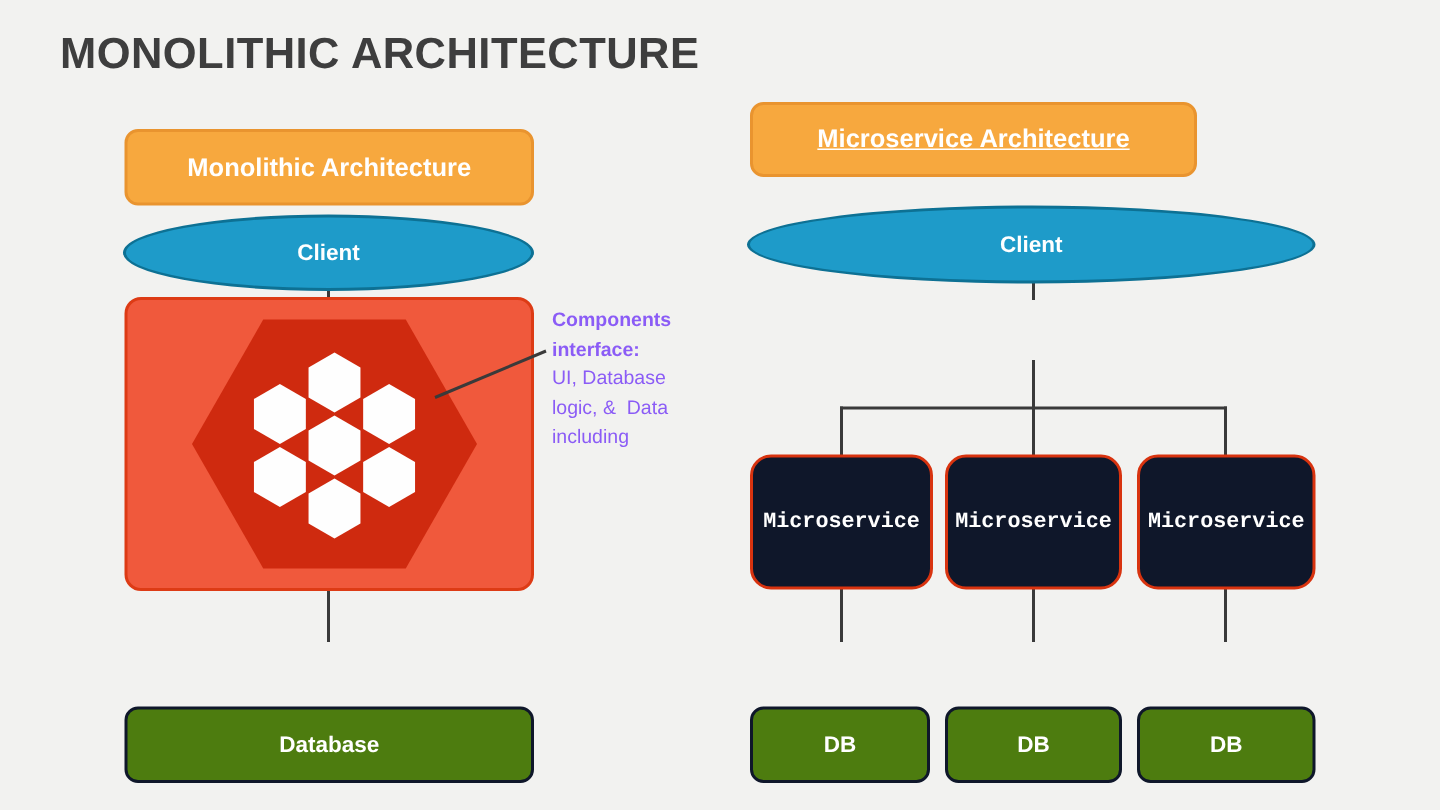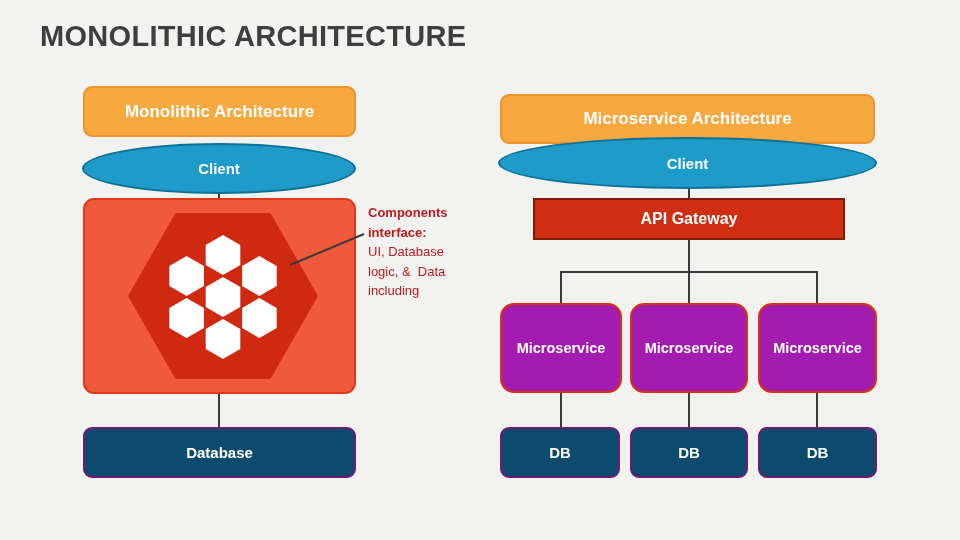--- a/index.html
+++ b/index.html
@@ -20,28 +20,28 @@
   .node{
     position:absolute;box-sizing:border-box;
     display:flex;align-items:center;justify-content:center;
     color:#fff;font-weight:bold;text-align:center;
     z-index:2;
   }
   .orange{background:#F7A83E;border:2px solid #E9942F;border-radius:9px;font-size:17px;}
   .ellipse{background:#1E9BC9;border:2px solid #0D7194;border-radius:50%;font-size:15px;text-align:right;}
   .monolith{background:#F0593C;border:2px solid #DD3B15;border-radius:11px;}
   .gateway{background:#D02E12;border:2px solid #801C0A;border-radius:0;font-size:16px;}
-  .service{background:#a21caf;border:2.5px solid #D8330F;border-radius:14px;font-size:14.5px;}
-  .purple{background:#0c4a6e;border:2px solid #701a75;border-radius:9px;font-size:15px;}
+  .service{background:#0f172a;border:2.5px solid #D8330F;border-radius:14px;font-size:14.5px;font-family:Liberation Mono, monospace;}
+  .purple{background:#4d7c0f;border:2px solid #0f172a;border-radius:9px;font-size:15px;margin-top:44px;}
 
   .vline,.hline{position:absolute;background:#3A3A3A;z-index:1;}
 
   .note{
     position:absolute;left:368px;top:203px;width:100px;
-    font-size:13px;color:#b91c1c;line-height:19.5px;z-index:3;
+    font-size:13px;color:#8b5cf6;line-height:19.5px;z-index:3;
   }
   .note .b{font-weight:bold;}
   .note div{white-space:pre-wrap;}
 
   svg{display:block;}
   .pointer-svg{position:absolute;left:286px;top:230px;z-index:3;}
   .hex-svg{position:absolute;left:83px;top:198px;z-index:2;pointer-events:none;}
 </style>
 </head>
 <body>
@@ -92,31 +92,28 @@
     <div class="b">interface:</div>
     <div>UI, Database</div>
     <div>logic, &amp;  Data</div>
     <div>including</div>
   </div>
 
   <div class="node purple" style="left:83px;top:427px;width:273px;height:51px;">
     <span>Database</span>
   </div>
 
-  <div class="node orange" style="left:500px;top:94px;width:375px;height:50px;">
+  <div class="node orange" style="left:500px;top:68px;width:298px;height:50px;text-decoration:underline;">
     <span>Microservice Architecture</span>
   </div>
 
   <div class="node ellipse" style="left:498px;top:137px;width:379px;height:52px;">
     <span>Client</span>
   </div>
 
-  <div class="node gateway" style="left:533px;top:198px;width:312px;height:42px;">
-    <span>API Gateway</span>
-  </div>
 
   <div class="node service" style="left:500px;top:303px;width:122px;height:90px;">
     <span>Microservice</span>
   </div>
   <div class="node service" style="left:630px;top:303px;width:118px;height:90px;">
     <span>Microservice</span>
   </div>
   <div class="node service" style="left:758px;top:303px;width:119px;height:90px;">
     <span>Microservice</span>
   </div>

